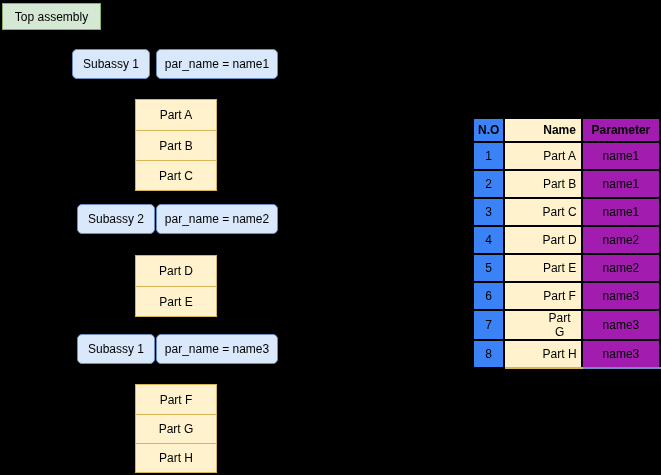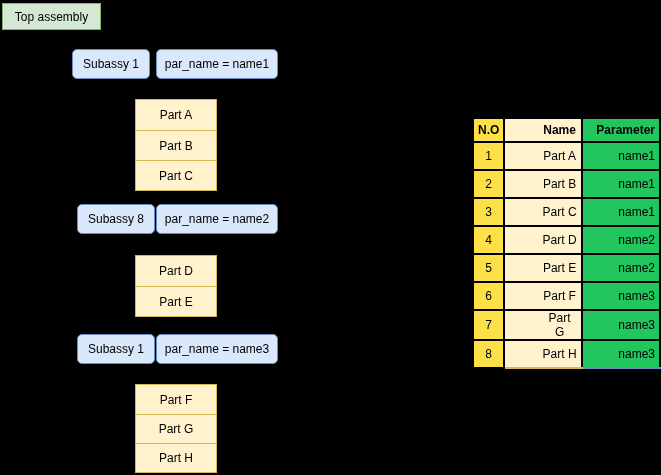--- a/index.html
+++ b/index.html
@@ -82,23 +82,23 @@
     text-align: center;
     vertical-align: middle;
     padding: 0 4px;
   }
   .mapping-table th {
     background: #ffffff;
     font-weight: bold;
     height: 24px;
   }
   .mapping-table td { height: 28px; }
-  .mapping-table .col-no    { width: 28px; background: #fde047; }
+  .mapping-table .col-no    { width: 28px; background: #3b82f6; }
   .mapping-table .col-name  { width: 78px; background: #fff2cc; padding-left: 37px; }
-  .mapping-table .col-param { width: 81px; background: #22c55e; text-align: right; }
+  .mapping-table .col-param { width: 81px; background: #a21caf; }
   .mapping-table tr:last-child td.col-name  { border-bottom-color: #d6b656; }
   .mapping-table tr:last-child td.col-param { border-bottom-color: #6c8ebf; }
 </style>
 </head>
 <body>
 
 <div class="canvas">
 
   <div class="node green-box top-assembly">
     <span>Top assembly</span>
@@ -110,21 +110,21 @@
   <div class="node blue-box param-1">
     <span>par_name = name1</span>
   </div>
   <div class="parts-stack parts-1">
     <div class="part-cell">Part A</div>
     <div class="part-cell">Part B</div>
     <div class="part-cell">Part C</div>
   </div>
 
   <div class="node blue-box subassy-2">
-    <span>Subassy 8</span>
+    <span>Subassy 2</span>
   </div>
   <div class="node blue-box param-2">
     <span>par_name = name2</span>
   </div>
   <div class="parts-stack parts-2">
     <div class="part-cell">Part D</div>
     <div class="part-cell">Part E</div>
   </div>
 
   <div class="node blue-box subassy-3">

